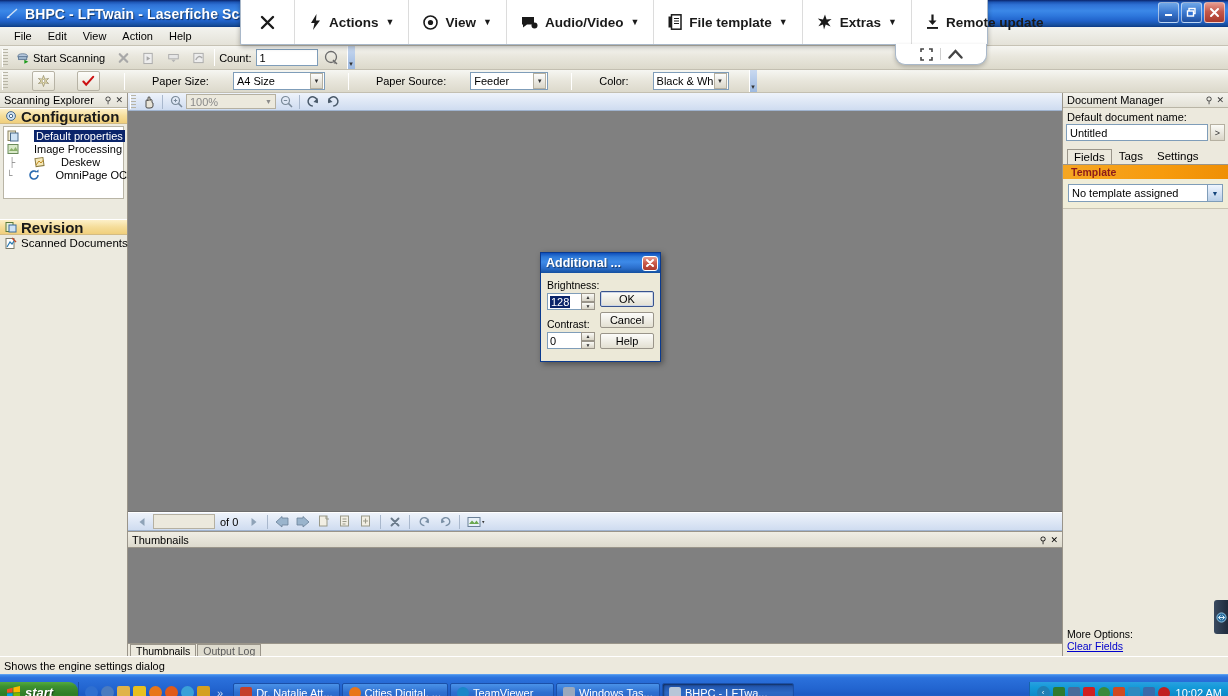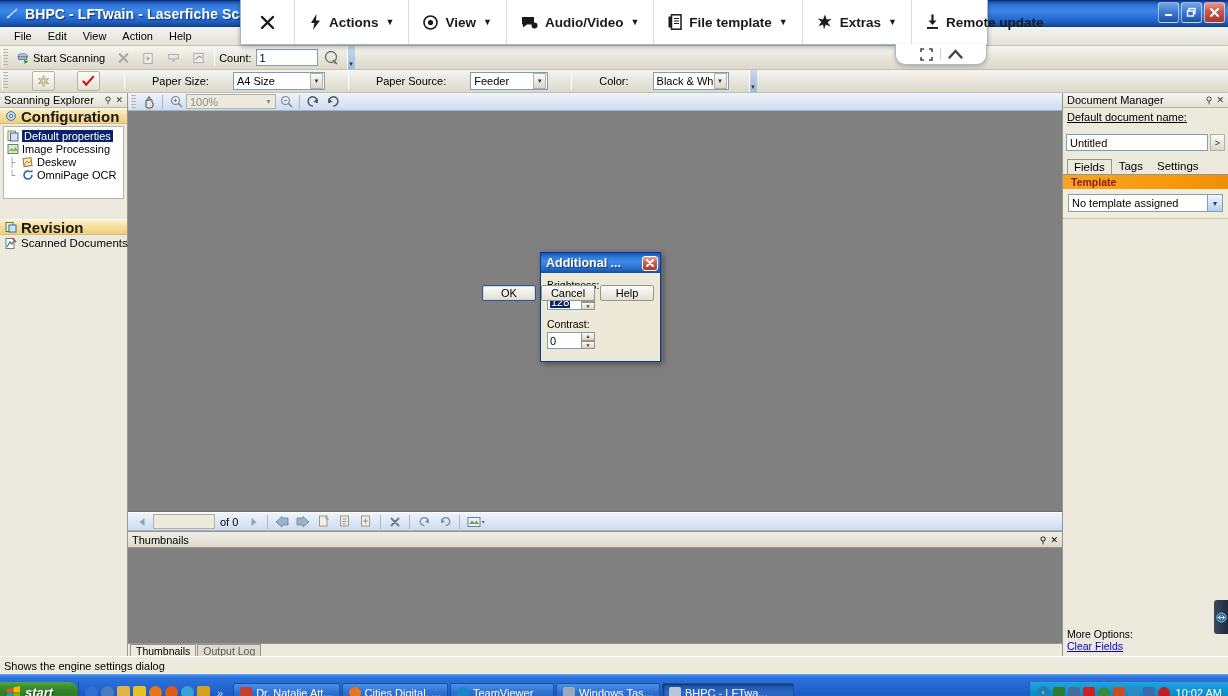--- a/index.html
+++ b/index.html
@@ -149,21 +149,21 @@
   }
   .grp-hdr {
     height: 16px; display: flex; align-items: center; gap: 4px;
     padding-left: 4px;
     background: linear-gradient(to bottom,#fdf0c8,#f5dd9a 50%,#f0cf7c);
     border-top: 1px solid #fff; border-bottom: 1px solid #d3bb83;
     font-size: 15px; font-weight: bold; color: #1a1a1a;
   }
   .tree { background:#fff; margin: 2px 3px; border: 1px solid #b9b5a6; height: 73px;
           padding: 2px 0 0 2px; }
-  .trow { display: flex; align-items: center; gap: 3px; height: 13px; font-size: 11px;
+  .trow { display: flex; align-items: center; gap: 15px; height: 13px; font-size: 11px;
           color:#000; white-space: nowrap; }
   .trow.sel .tlabel { background:#0a246a; color:#fff; padding: 0 2px; }
   .tindent { width: 12px; height: 13px; display:flex;align-items:center;justify-content:center;
              color:#808080; font-size: 9px; }
   .ico { width: 13px; height: 13px; display: inline-flex; align-items: center;
          justify-content: center; flex: none; }
 
   
   .center { position: absolute; left: 128px; top: 93px; width: 934px; height: 563px; }
   .vtoolbar {
@@ -206,21 +206,21 @@
     display: flex; align-items: center; color: #000;
   }
   .btab.act { background:#ece9dd; font-weight: normal; }
   .btab.inact { background:#dedbce; color:#5a5a5a; }
 
   
   .right {
     position: absolute; left: 1062px; top: 93px; width: 166px; height: 563px;
     background: #ece9dd; border-left: 1px solid #9a958a;
   }
-  .rt-label { font-size: 11px; color: #000; padding: 3px 0 11px 4px; text-decoration: underline; }
+  .rt-label { font-size: 11px; color: #000; padding: 3px 0 1px 4px; }
   .rt-inputrow { display: flex; align-items: center; padding: 0 3px; gap: 2px; }
   .rt-input {
     flex: 1; height: 17px; background:#fff; border: 1px solid #7f9db9;
     font-size: 11px; color: #000; padding-left: 3px; display:flex;align-items:center;
   }
   .rt-gobtn {
     width: 15px; height: 17px; background: linear-gradient(to bottom,#fbfbf7,#dad6c8);
     border: 1px solid #b5b0a1; display:flex;align-items:center;justify-content:center;
     font-size: 9px; color:#333;
   }
@@ -335,21 +335,21 @@
     font-size: 11px; display:flex;align-items:center; padding-left:2px; color:#000;
   }
   .spin .sv .selnum { background:#0a246a; color:#fff; padding: 0 1px; }
   .spin .sbtns { width: 14px; display: flex; flex-direction: column; }
   .spin .sb {
     flex: 1; background: linear-gradient(to bottom,#fafaf6,#d8d4c6);
     border: 1px solid #9a958a;
     display:flex;align-items:center;justify-content:center;
     font-size: 5px; color:#333;
   }
-  .dlg-btns { position: absolute; right: 6px; top: 12px; display: flex; gap: 5px; justify-content: flex-end; }
+  .dlg-btns { position: absolute; right: 6px; top: 18px; display: flex; flex-direction: column; gap: 5px; justify-content: flex-end; }
   .dlg-btn {
     width: 54px; height: 16px; font-size: 11px; color:#000;
     background: linear-gradient(to bottom,#fcfcfa,#e3e0d2);
     border: 1px solid #9a958a; border-radius: 2px;
     display:flex;align-items:center;justify-content:center;
   }
   .dlg-btn.def { border-color: #38538f; box-shadow: 0 0 0 1px #cdd6e6 inset; }
 </style>
 </head>
 <body>

